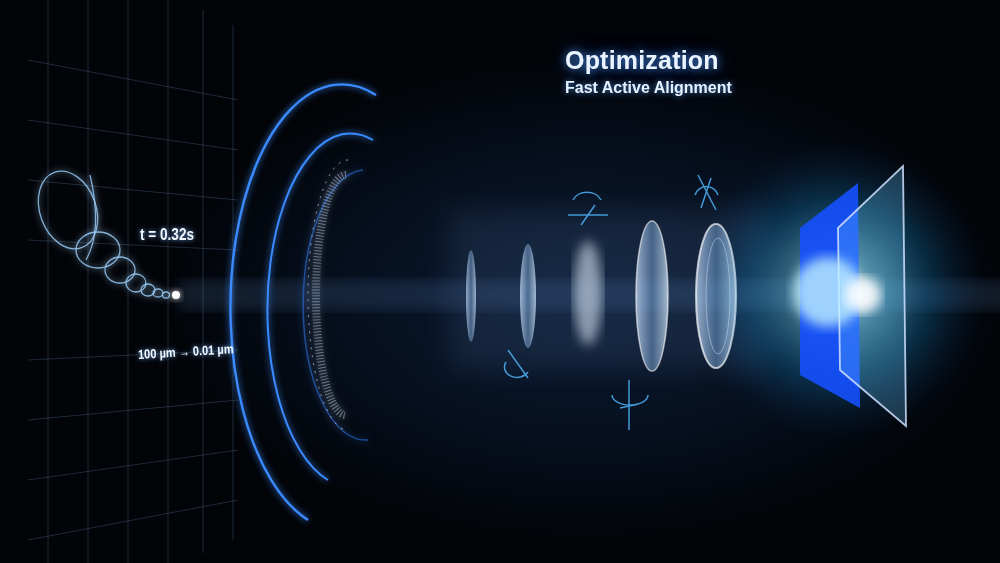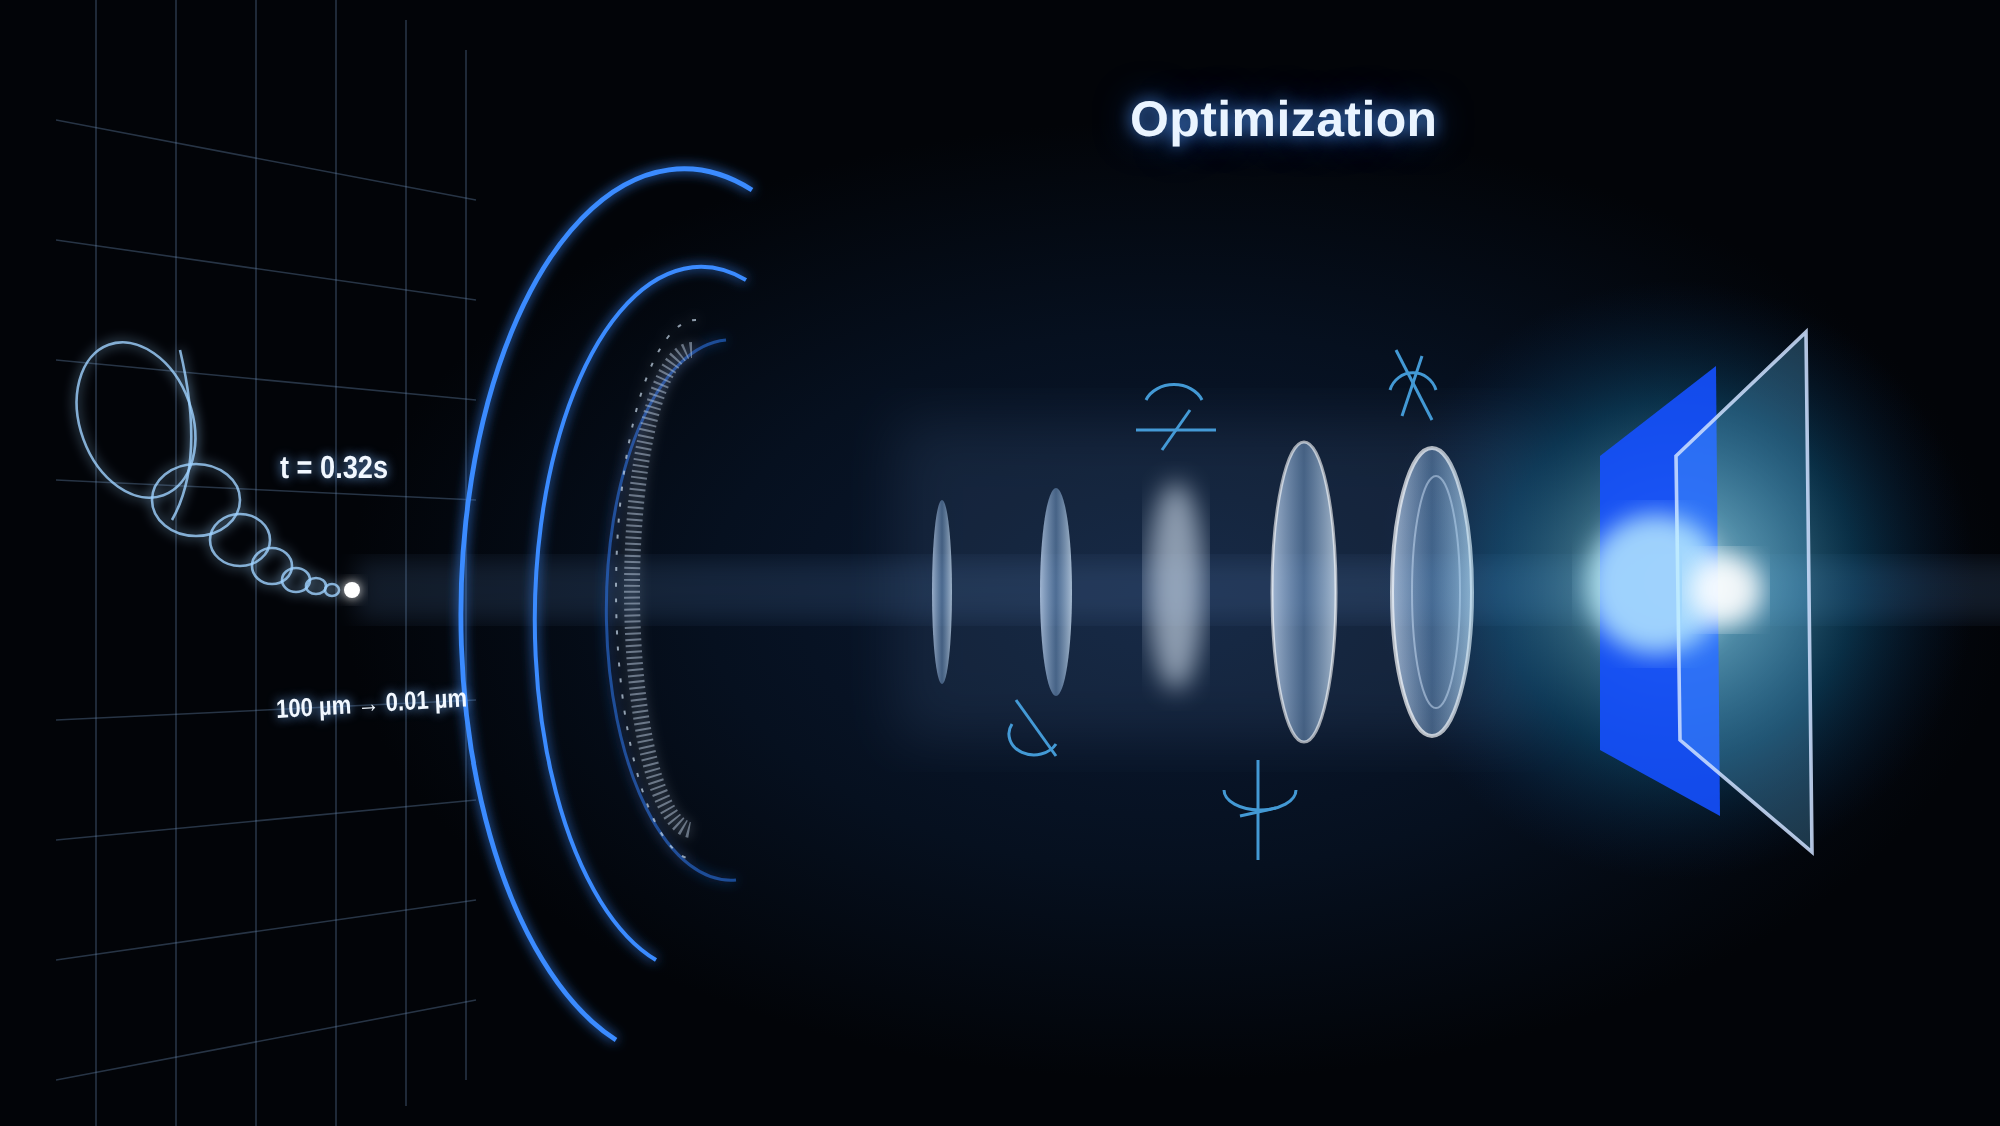--- a/index.html
+++ b/index.html
@@ -132,15 +132,16 @@
     <g>
       <circle cx="810" cy="290" r="150" fill="url(#sensorglow)" opacity="0.55"></circle>
       <polygon points="772,228 830,183 832,408 772,375" fill="#1550ff" opacity="0.9"></polygon>
       <polygon points="810,228 875,166 878,426 812,370" fill="#6ccbff" fill-opacity="0.25" stroke="#cfe0ff" stroke-width="1.8" stroke-opacity="0.85"></polygon>
       <circle cx="800" cy="292" r="35" fill="#bff1ff" opacity="0.8" filter="url(#midblur)"></circle>
       <circle cx="835" cy="295" r="18" fill="#ffffff" opacity="0.9" filter="url(#midblur)"></circle>
     </g>
   </svg>
 
   <div class="title">Optimization</div>
+  <div class="subtitle">Fast Active Alignment</div>
   <div class="label-time">t = 0.32s</div>
   <div class="label-range">100 µm → 0.01 µm</div>
 </div>
 
 </body></html>

